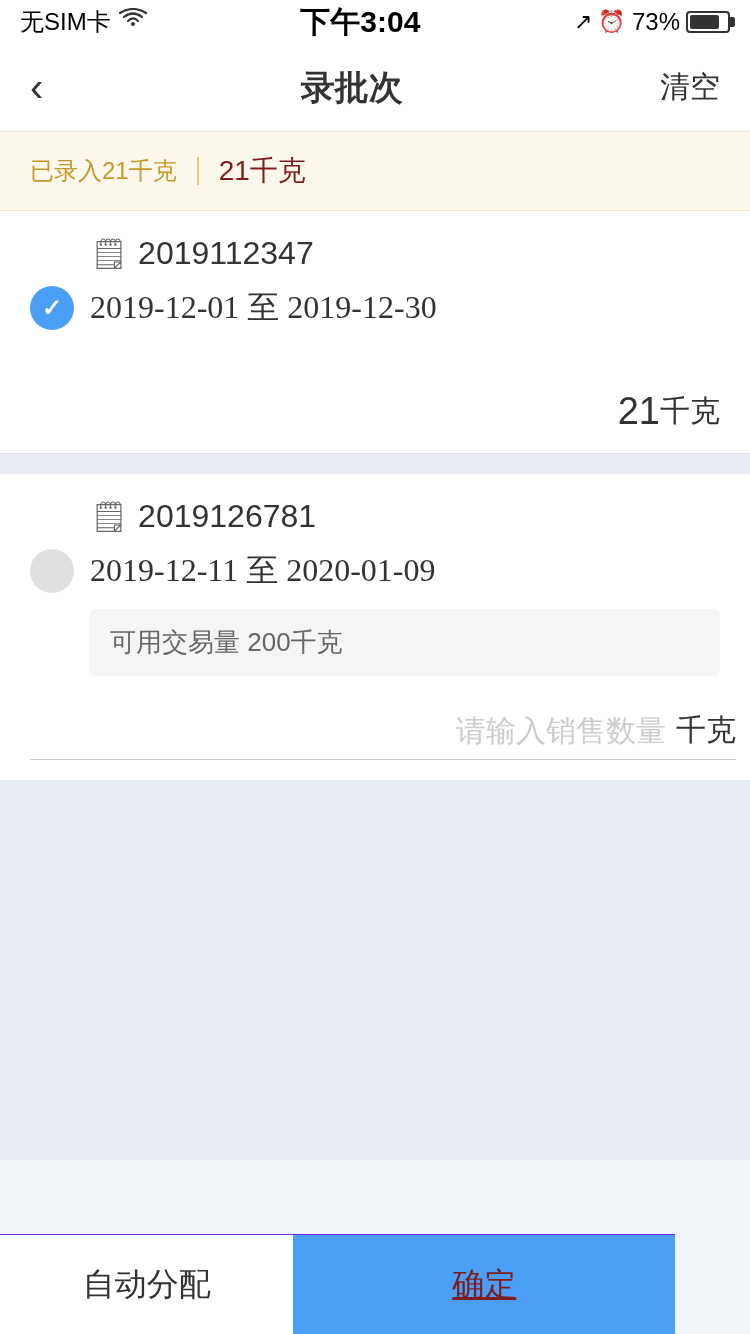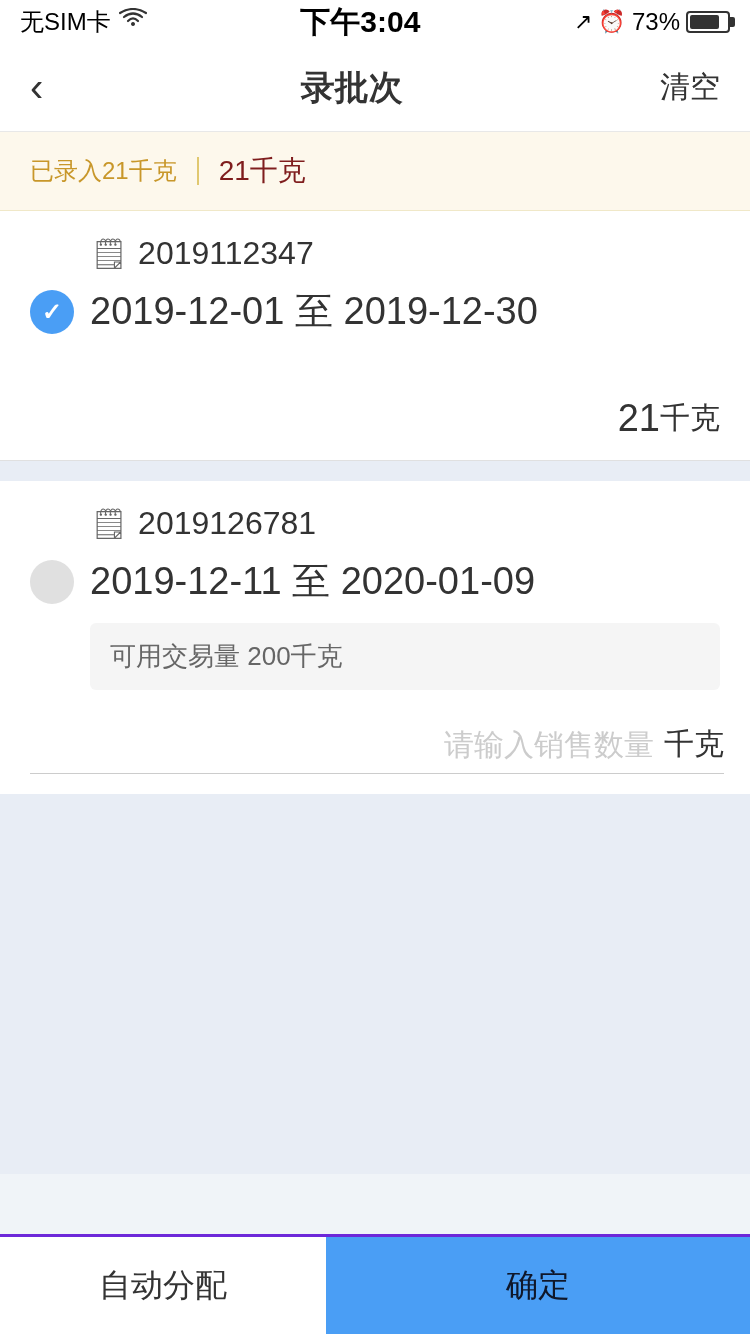--- a/index.html
+++ b/index.html
@@ -164,22 +164,23 @@
     }
     .radio-circle.unchecked {
       background: #e0e0e0;
     }
     .checkmark {
       color: #fff;
       font-size: 24px;
       font-weight: bold;
     }
     .batch-date {
-      font-size: 38px;
-      color: #333;
+      font-size: 32px;
+      color: #333;
+      font-family: Liberation Serif, serif;
     }
     .batch-available {
       background: #f5f5f5;
       border-radius: 6px;
       padding: 16px 20px;
       margin: 0 0 0 60px;
       font-size: 26px;
       color: #666;
     }
 
@@ -233,41 +234,42 @@
       background: #e8edf5;
       flex: 1;
       min-height: 360px;
     }
 
     
     .bottom-bar {
       position: fixed;
       bottom: 0;
       left: 0;
-      width: 750px;
+      width: 675px;
       height: 100px;
       display: flex;
       background: #fff;
-      border-top: 3px solid #6d28d9;
+      border-top: 1px solid #6d28d9;
     }
     .btn-auto {
       flex: 1;
       background: #fff;
       border: none;
       font-size: 32px;
       color: #333;
       cursor: pointer;
     }
     .btn-confirm {
       flex: 1.3;
       background: #4a9ef5;
       border: none;
       font-size: 32px;
-      color: #0f172a;
+      color: #7f1d1d;
       cursor: pointer;
+      text-decoration: underline;
     }
   </style>
 </head>
 <body>
 
 <div class="status-bar">
   <div class="status-left">
     <span>无SIM卡</span>
     <span>
       <svg width="28" height="22" viewBox="0 0 28 22">
@@ -331,21 +333,21 @@
     </div>
     <div class="batch-date-row">
       <div class="radio-circle unchecked">
         <span class="checkmark"></span>
       </div>
       <span class="batch-date">2019-12-11 至 2020-01-09</span>
     </div>
     <div class="batch-available">可用交易量 200千克</div>
   </div>
 
-  <div style="padding: 10px 26px 20px 30px;">
+  <div style="padding: 10px 14px 20px 30px;">
     <div class="input-underline">
       <input type="text" class="quantity-input" placeholder="请输入销售数量" style="">
       <span class="quantity-unit">千克</span>
     </div>
   </div>
 </div>
 
 <div class="empty-area" style="height: 380px; background: #e8edf5;"></div>
 
 <div style="height: 100px;"></div>

